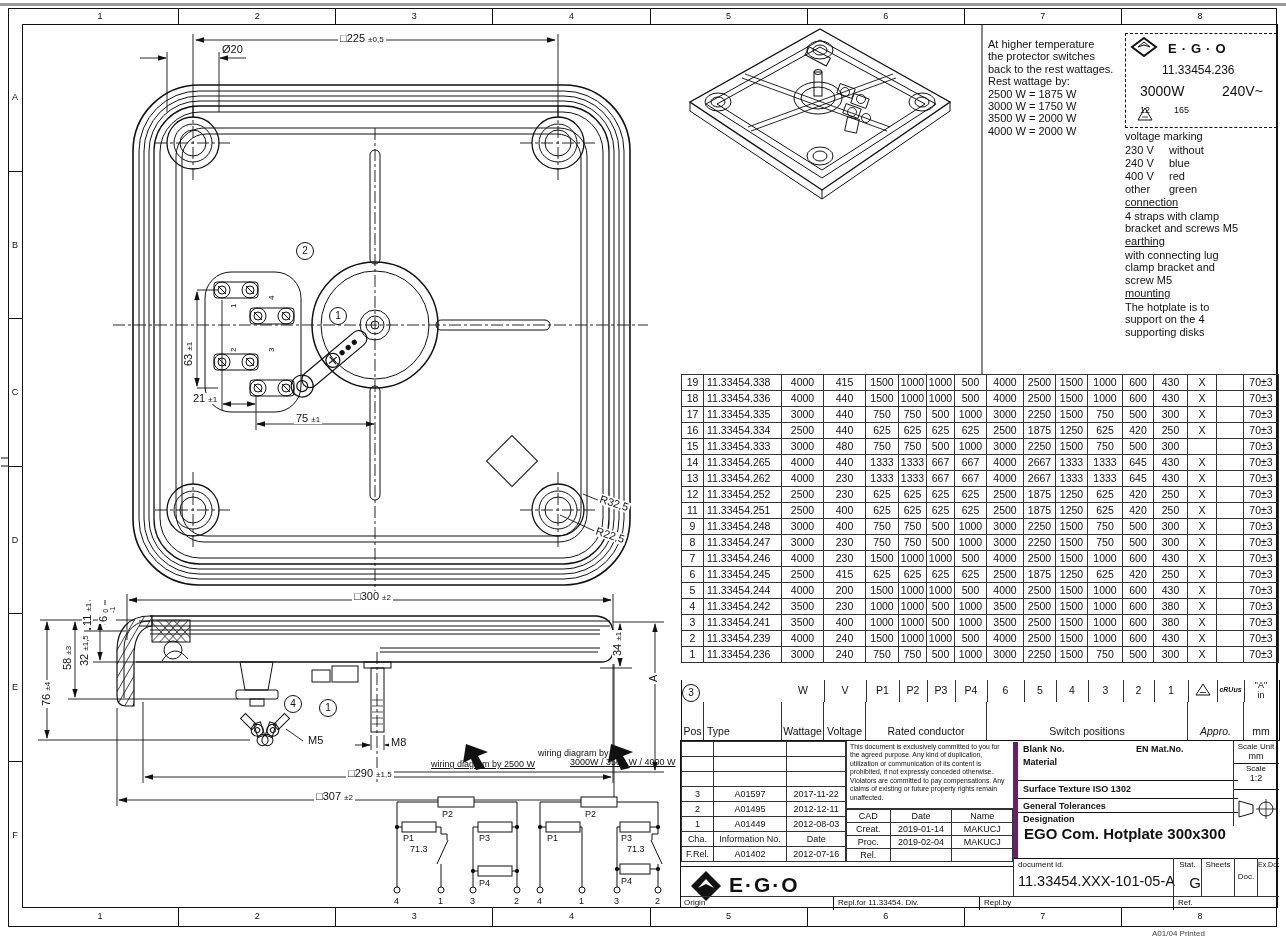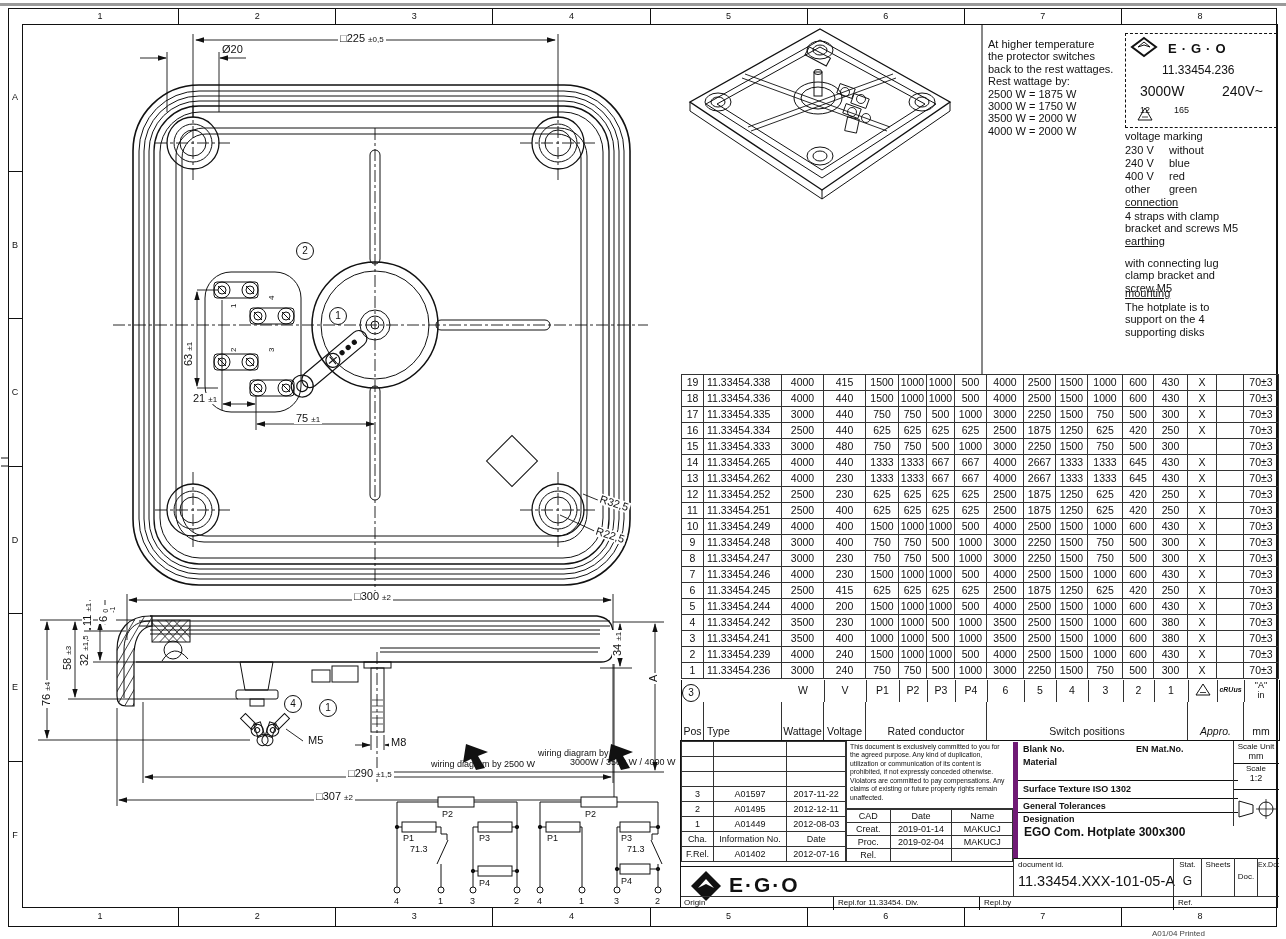--- a/index.html
+++ b/index.html
@@ -2,28 +2,28 @@
 <html><head>
 <meta charset="utf-8">
 <style>
   html,body{margin:0;padding:0;}
   body{width:1286px;height:939px;position:relative;background:#fff;
        font-family:"Liberation Sans",sans-serif;color:#111;overflow:hidden;}
   .abs{position:absolute;}
   .t{position:absolute;white-space:nowrap;line-height:1;color:#111;font-size:11px;}
   .bgw{background:#fff;padding:0 2px;}
   .s7{font-size:7px;}.s8{font-size:8px;}.s9{font-size:9px;}
-  .s12{font-size:12px;}.s14{font-size:14px;}.s15{font-size:12px;}
+  .s12{font-size:12px;}.s14{font-size:14px;}.s15{font-size:15px;text-align:right;}
   .tol{font-size:8px;}
   .rot{transform:rotate(-90deg);transform-origin:left top;}
   .rot18{transform:rotate(18deg);transform-origin:left top;}
   .stack{display:inline-flex;flex-direction:column;font-size:7px;line-height:1;vertical-align:-1px;}
   .balloon{position:absolute;width:16px;height:16px;border:1px solid #111;border-radius:50%;
            text-align:center;line-height:16px;font-size:10px;background:#fff;}
-  .u{padding-left:32px;}
+  .u{text-decoration:underline;padding-left:32px;}
   .band{position:absolute;display:flex;}
   .bcellh{flex:1;border-left:1px solid #111;text-align:center;font-size:9px;line-height:16px;}
   .bcellh:first-child{border-left:none;}
   .bcellv{flex:1;border-top:1px solid #111;display:flex;align-items:center;justify-content:center;font-size:9px;}
   .bcellv:first-child{border-top:none;}
   
   #dtable{position:absolute;left:681px;top:374px;width:597px;border-collapse:collapse;
           table-layout:fixed;font-size:10.5px;border:1.4px solid #111;}
   #dtable td{border:1px solid #333;height:15px;padding:0;text-align:center;overflow:hidden;line-height:15px;}
   #dtable td.left{text-align:left;padding-left:3px;}
@@ -515,21 +515,21 @@
 </div>
 <div class="abs" style="left:1125px;top:197px;">
   <div class="t notetitle" style="position:static;">connection</div>
   <div class="noteblock" style="margin-top:2px;">
       <div>4 straps with clamp</div>
       <div>bracket and screws M5</div>
     </div>
 </div>
 <div class="abs" style="left:1125px;top:236px;">
   <div class="t notetitle" style="position:static;">earthing</div>
-  <div class="noteblock" style="margin-top:10px;">
+  <div class="noteblock" style="margin-top:2px;">
       <div>with connecting lug</div>
       <div>clamp bracket and</div>
       <div>screw M5</div>
     </div>
 </div>
 <div class="abs" style="left:1125px;top:288px;">
   <div class="t notetitle" style="position:static;">mounting</div>
   <div class="noteblock" style="margin-top:2px;">
       <div>The hotplate is to</div>
       <div>support on the 4</div>
@@ -723,39 +723,20 @@
         <td>1875</td>
         <td>1250</td>
         <td>625</td>
         <td>420</td>
         <td>250</td>
         <td>X</td>
         <td></td>
         <td>70±3</td>
       </tr>
       <tr>
-        <td>10</td>
-        <td class="left">11.33454.249</td>
-        <td>4000</td>
-        <td>400</td>
-        <td>1500</td>
-        <td>1000</td>
-        <td>1000</td>
-        <td>500</td>
-        <td>4000</td>
-        <td>2500</td>
-        <td>1500</td>
-        <td>1000</td>
-        <td>600</td>
-        <td>430</td>
-        <td>X</td>
-        <td></td>
-        <td>70±3</td>
-      </tr>
-      <tr>
         <td>9</td>
         <td class="left">11.33454.248</td>
         <td>3000</td>
         <td>400</td>
         <td>750</td>
         <td>750</td>
         <td>500</td>
         <td>1000</td>
         <td>3000</td>
         <td>2250</td>

